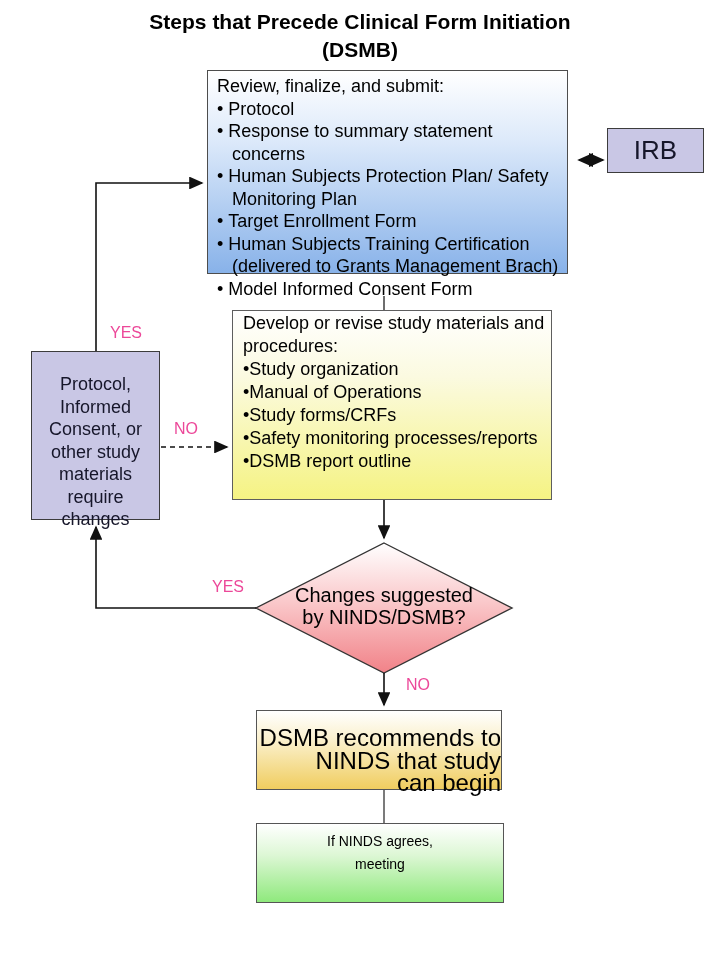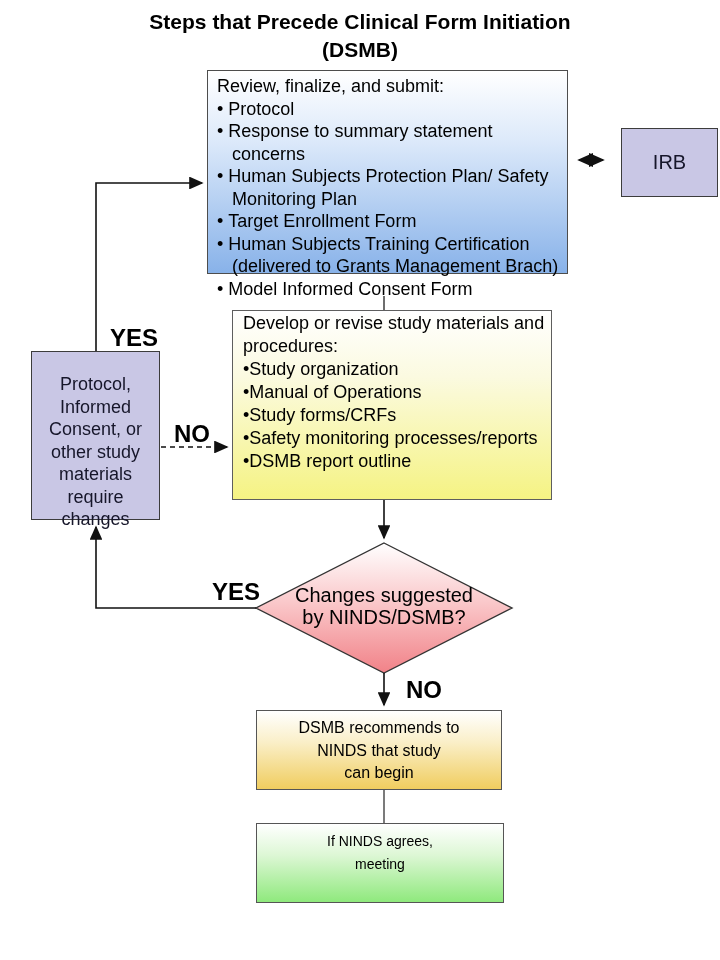--- a/index.html
+++ b/index.html
@@ -18,25 +18,25 @@
   }
   .box{position:absolute;box-sizing:border-box;}
   .box-review{
     left:207px;top:70px;width:361px;height:204px;
     border:1.5px solid #4d4d4d;
     background:linear-gradient(to bottom,#ffffff 0%,#dcE9fa 35%,#88b2e9 100%);
     font-size:18px;line-height:22.5px;
     padding:4px 8px 0 9px;
   }
   .box-irb{
-    left:607px;top:128px;width:97px;height:69px;
+    left:607px;top:128px;width:97px;height:45px;
     border:1.5px solid #3c3c3c;
     background:#c9c7e5;
     display:flex;align-items:center;justify-content:center;
-    font-size:20px;color:#16162a;margin-left:14px;
+    font-size:26px;color:#16162a;
   }
   .box-develop{
     left:232px;top:310px;width:320px;height:190px;
     border:1.5px solid #5e5e5e;
     background:linear-gradient(to bottom,#ffffff 0%,#fbfae0 35%,#f5f383 100%);
     font-size:18px;line-height:23px;
     padding:1px 6px 0 10px;
   }
   .box-changes{
     left:31px;top:351px;width:129px;height:169px;
@@ -44,41 +44,41 @@
     background:#c9c7e5;
     font-size:18px;line-height:22.5px;
     text-align:center;
     padding:21px 4px 0 4px;
     color:#16162a;
   }
   .box-recommend{
     left:256px;top:710px;width:246px;height:80px;
     border:1.5px solid #555555;
     background:linear-gradient(to bottom,#ffffff 0%,#faefc8 40%,#f0cd5f 100%);
-    font-size:16px;line-height:22.5px;text-align:center;
-    padding-top:6px;
+    font-size:24px;line-height:22.5px;text-align:right;
+    padding-top:16px;
   }
   .box-meeting{
     left:256px;top:823px;width:248px;height:80px;
     border:1.5px solid #555555;
     background:linear-gradient(to bottom,#ffffff 0%,#ddf7d5 40%,#8fe97d 100%);
     font-size:14px;line-height:22.5px;text-align:center;
     padding-top:6px;
   }
   .bullets{margin:0;padding:0;list-style:none;}
   .bullets li{padding-left:15px;text-indent:-15px;}
   .bullets.spaced li::before{content:"\2022\00a0";}
   .bullets.tight li::before{content:"\2022";}
   .diamond-label{
     position:absolute;left:264px;top:584px;width:240px;
     text-align:center;font-size:20px;line-height:22px;
     z-index:3;
   }
   .edge-label{
-    position:absolute;font-size:24px;color:#000000;z-index:3;white-space:nowrap;font-weight:bold;
+    position:absolute;font-size:16px;color:#ec4899;z-index:3;white-space:nowrap;
   }
   .lbl-yes-top{left:110px;top:324px;}
   .lbl-no-middle{left:174px;top:420px;}
   .lbl-yes-diamond{left:212px;top:578px;}
   .lbl-no-bottom{left:406px;top:676px;}
   .connector-layer{position:absolute;left:0;top:0;z-index:1;}
   .box,.title,.edge-label{z-index:2;}
 </style>
 </head>
 <body>

